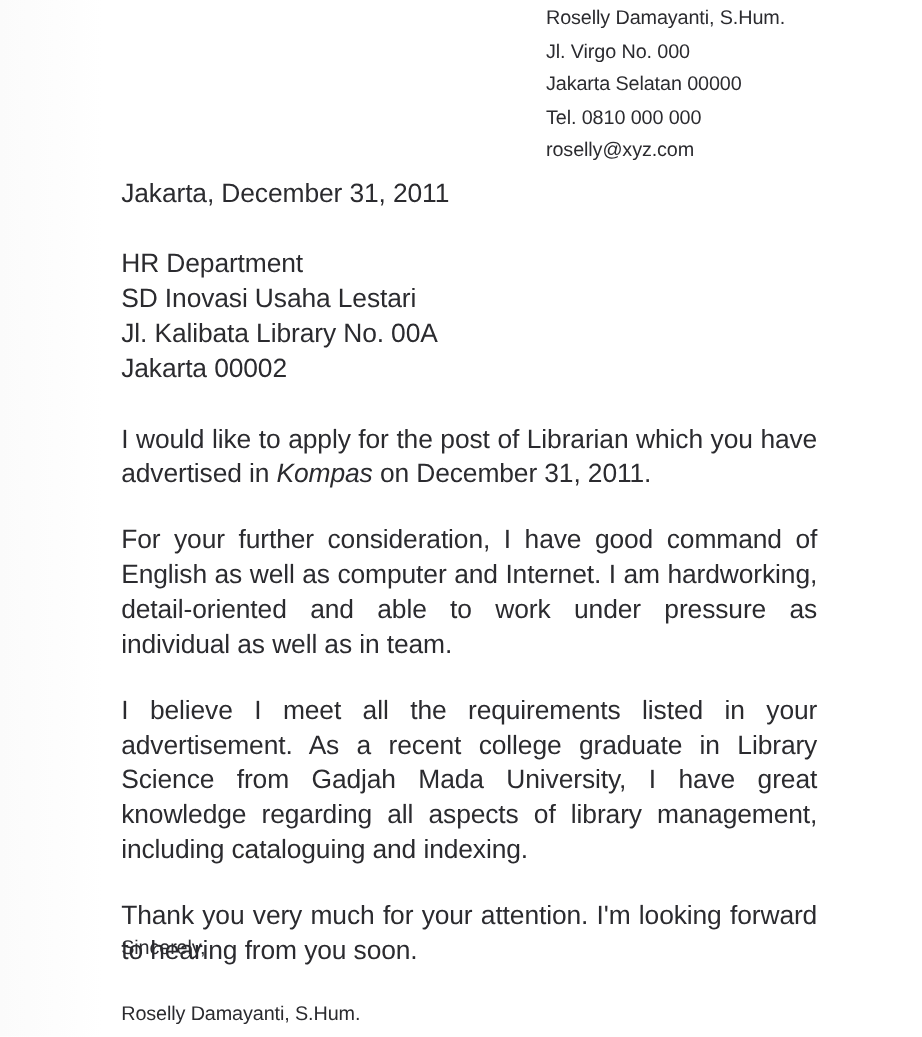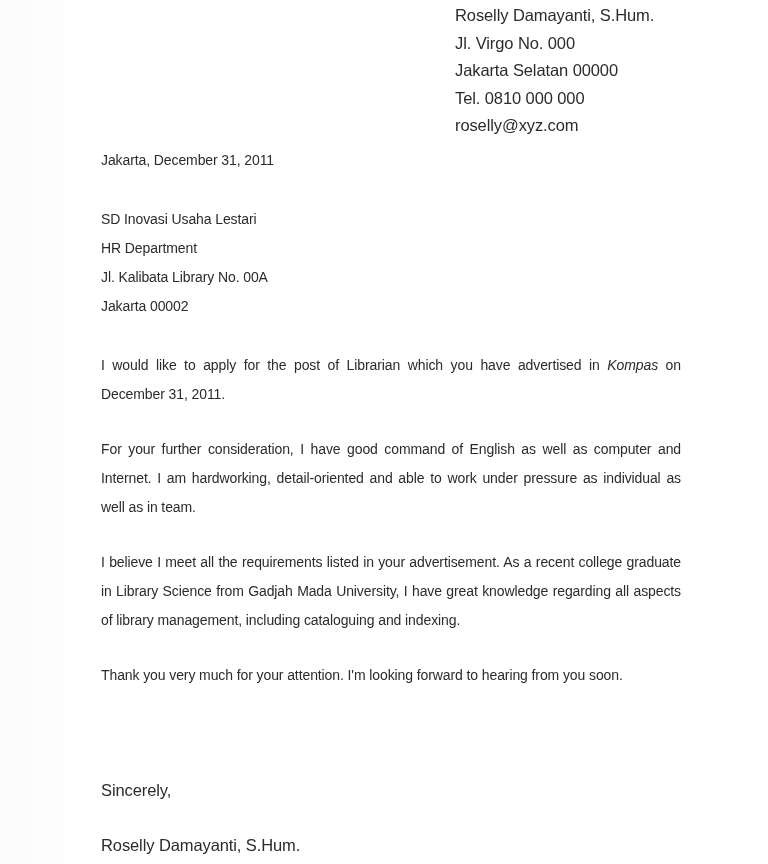--- a/index.html
+++ b/index.html
@@ -42,21 +42,21 @@
 
   .sender-line {
     white-space: nowrap;
   }
 
   .letter-body {
     position: absolute;
     left: 101px;
     top: 146px;
     width: 580px;
-    font-size: 14px;
+    font-size: 22px;
     line-height: 29px;
     letter-spacing: -0.1px;
   }
 
   .date-line {
     margin: 0 0 30px 0;
   }
 
   .recipient-block {
     margin: 0 0 30px 0;
@@ -117,22 +117,22 @@
     <div class="sender-line">Jakarta Selatan 00000</div>
     <div class="sender-line">Tel. 0810 000 000</div>
     <div class="sender-line">roselly@xyz.com</div>
   </div>
 
   <div class="letter-body">
 
     <div class="date-line">Jakarta, December 31, 2011</div>
 
     <div class="recipient-block">
+      <div class="recipient-line">HR Department</div>
       <div class="recipient-line">SD Inovasi Usaha Lestari</div>
-      <div class="recipient-line">HR Department</div>
       <div class="recipient-line">Jl. Kalibata Library No. 00A</div>
       <div class="recipient-line">Jakarta 00002</div>
     </div>
 
 
     <p class="para"><span>I would like to apply for the post of Librarian which you have advertised in </span><em>Kompas</em><span> on December 31, 2011.</span></p>
 
     <p class="para">For your further consideration, I have good command of English as well as computer and Internet. I am hardworking, detail-oriented and able to work under pressure as individual as well as in team.</p>
 
     <p class="para">I believe I meet all the requirements listed in your advertisement. As a recent college graduate in Library Science from Gadjah Mada University, I have great knowledge regarding all aspects of library management, including cataloguing and indexing.</p>

